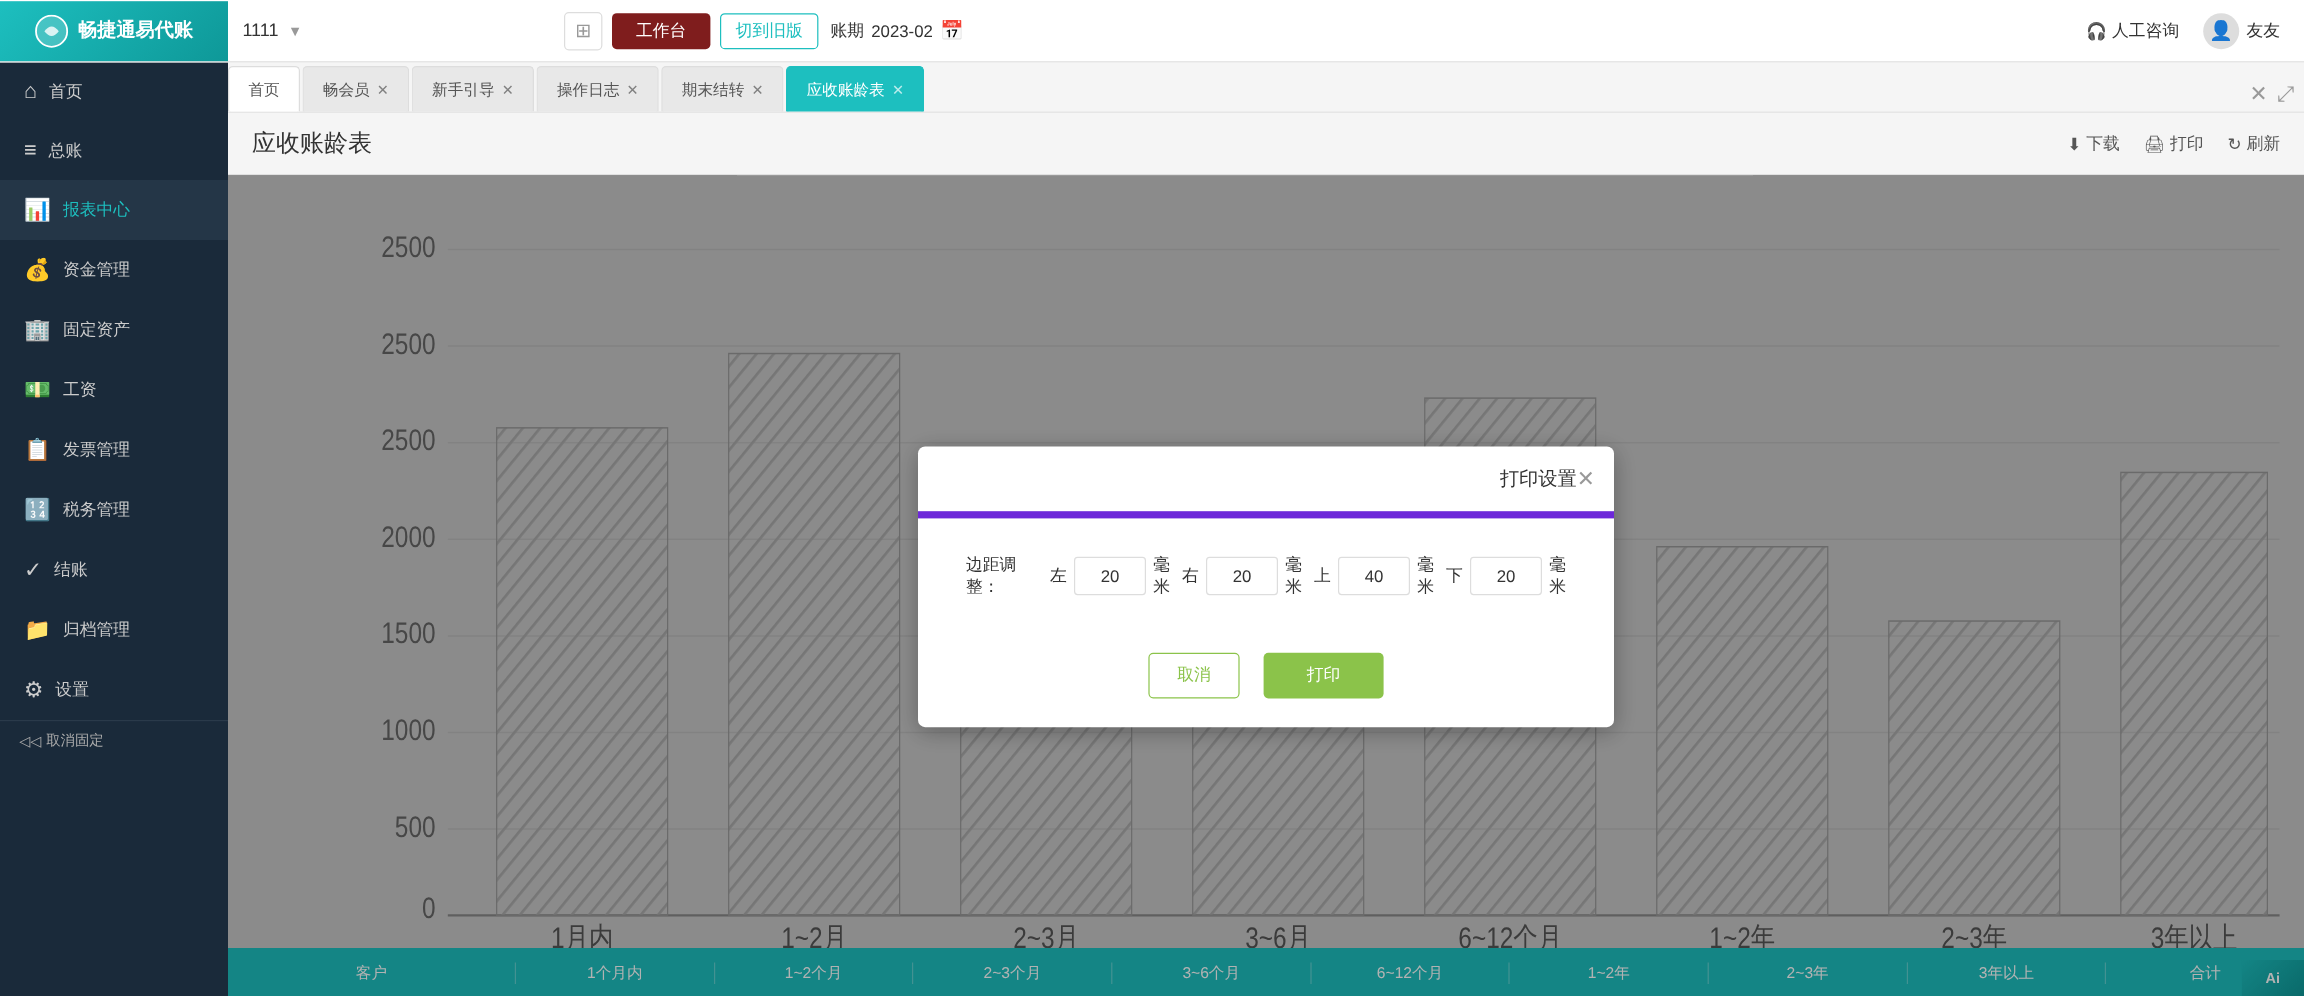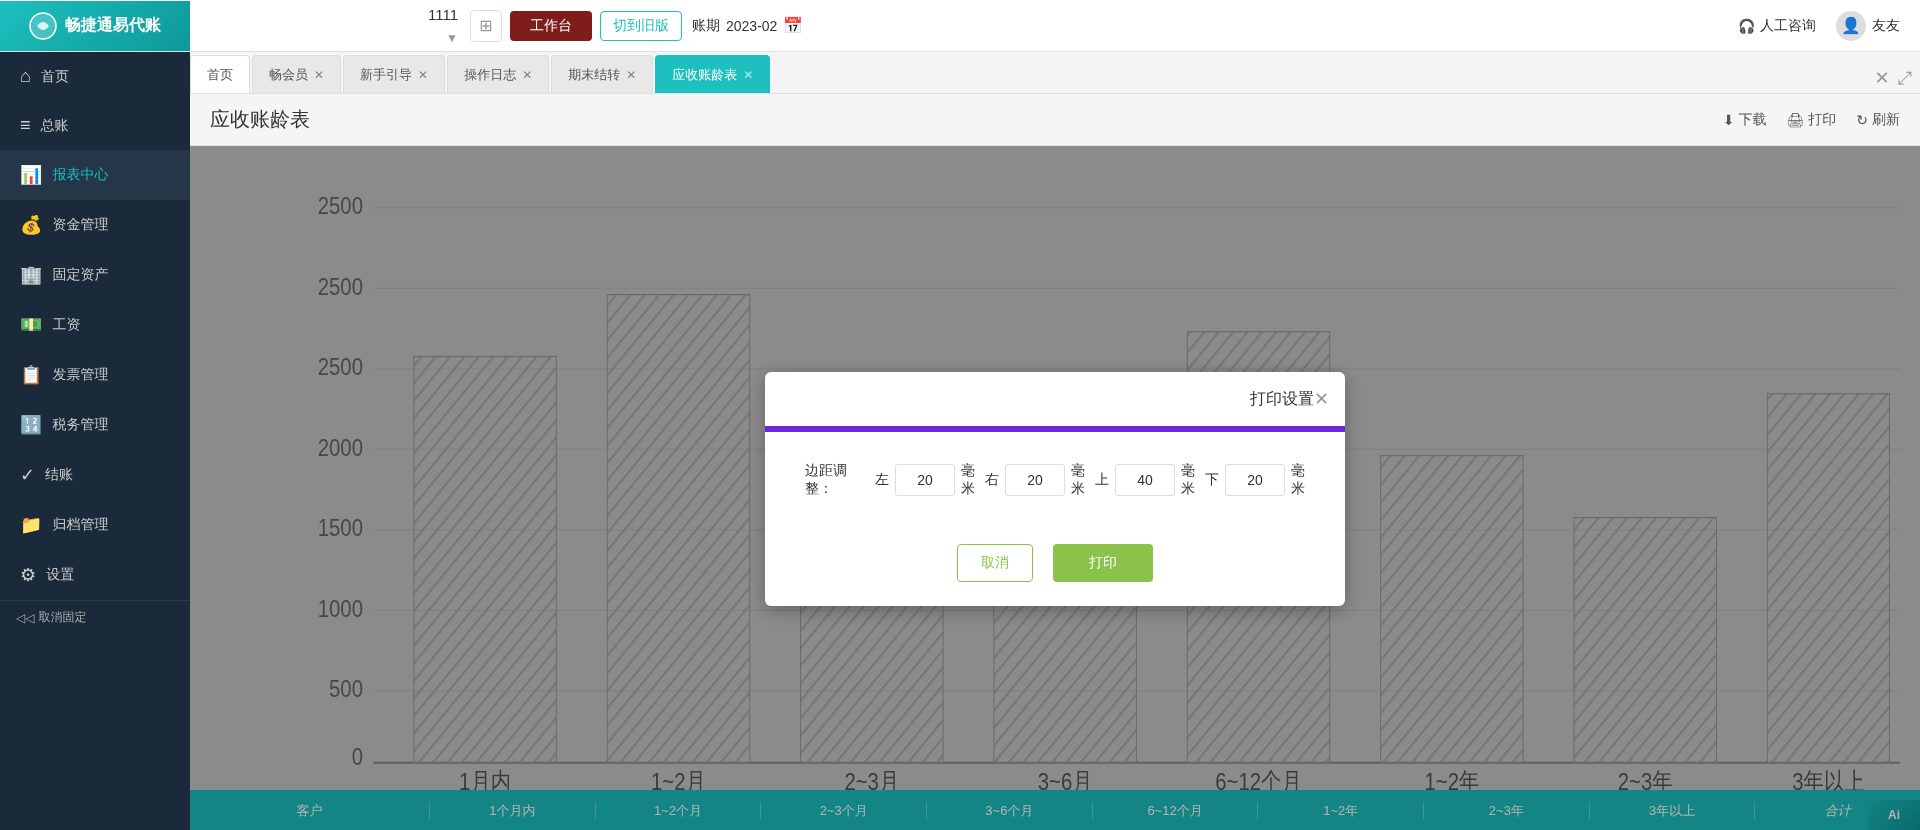--- a/index.html
+++ b/index.html
@@ -26,25 +26,24 @@
       font-weight: bold;
       flex-shrink: 0;
     }
     .logo-icon {
       width: 28px;
       height: 28px;
       margin-right: 8px;
     }
     .header-company {
       display: flex;
-      align-items: flex-end;
+      align-items: center;
       padding: 0 12px;
       gap: 8px;
       min-width: 280px;
-      flex-direction: column;
     }
     .company-name {
       font-size: 15px;
       color: #333;
     }
     .dropdown-arrow {
       color: #999;
       font-size: 12px;
     }
     .copy-icon {
@@ -278,21 +277,20 @@
       color: white;
       font-size: 13px;
       padding: 0 8px;
       border-right: 1px solid rgba(255,255,255,0.3);
     }
     .table-header-cell:first-child {
       flex: 1.5;
     }
     .table-header-cell:last-child {
       border-right: none;
-      font-style: italic;
     }
 
     
     .modal-overlay {
       position: absolute;
       top: 0;
       left: 0;
       right: 0;
       bottom: 0;
       background: rgba(0,0,0,0.3);

